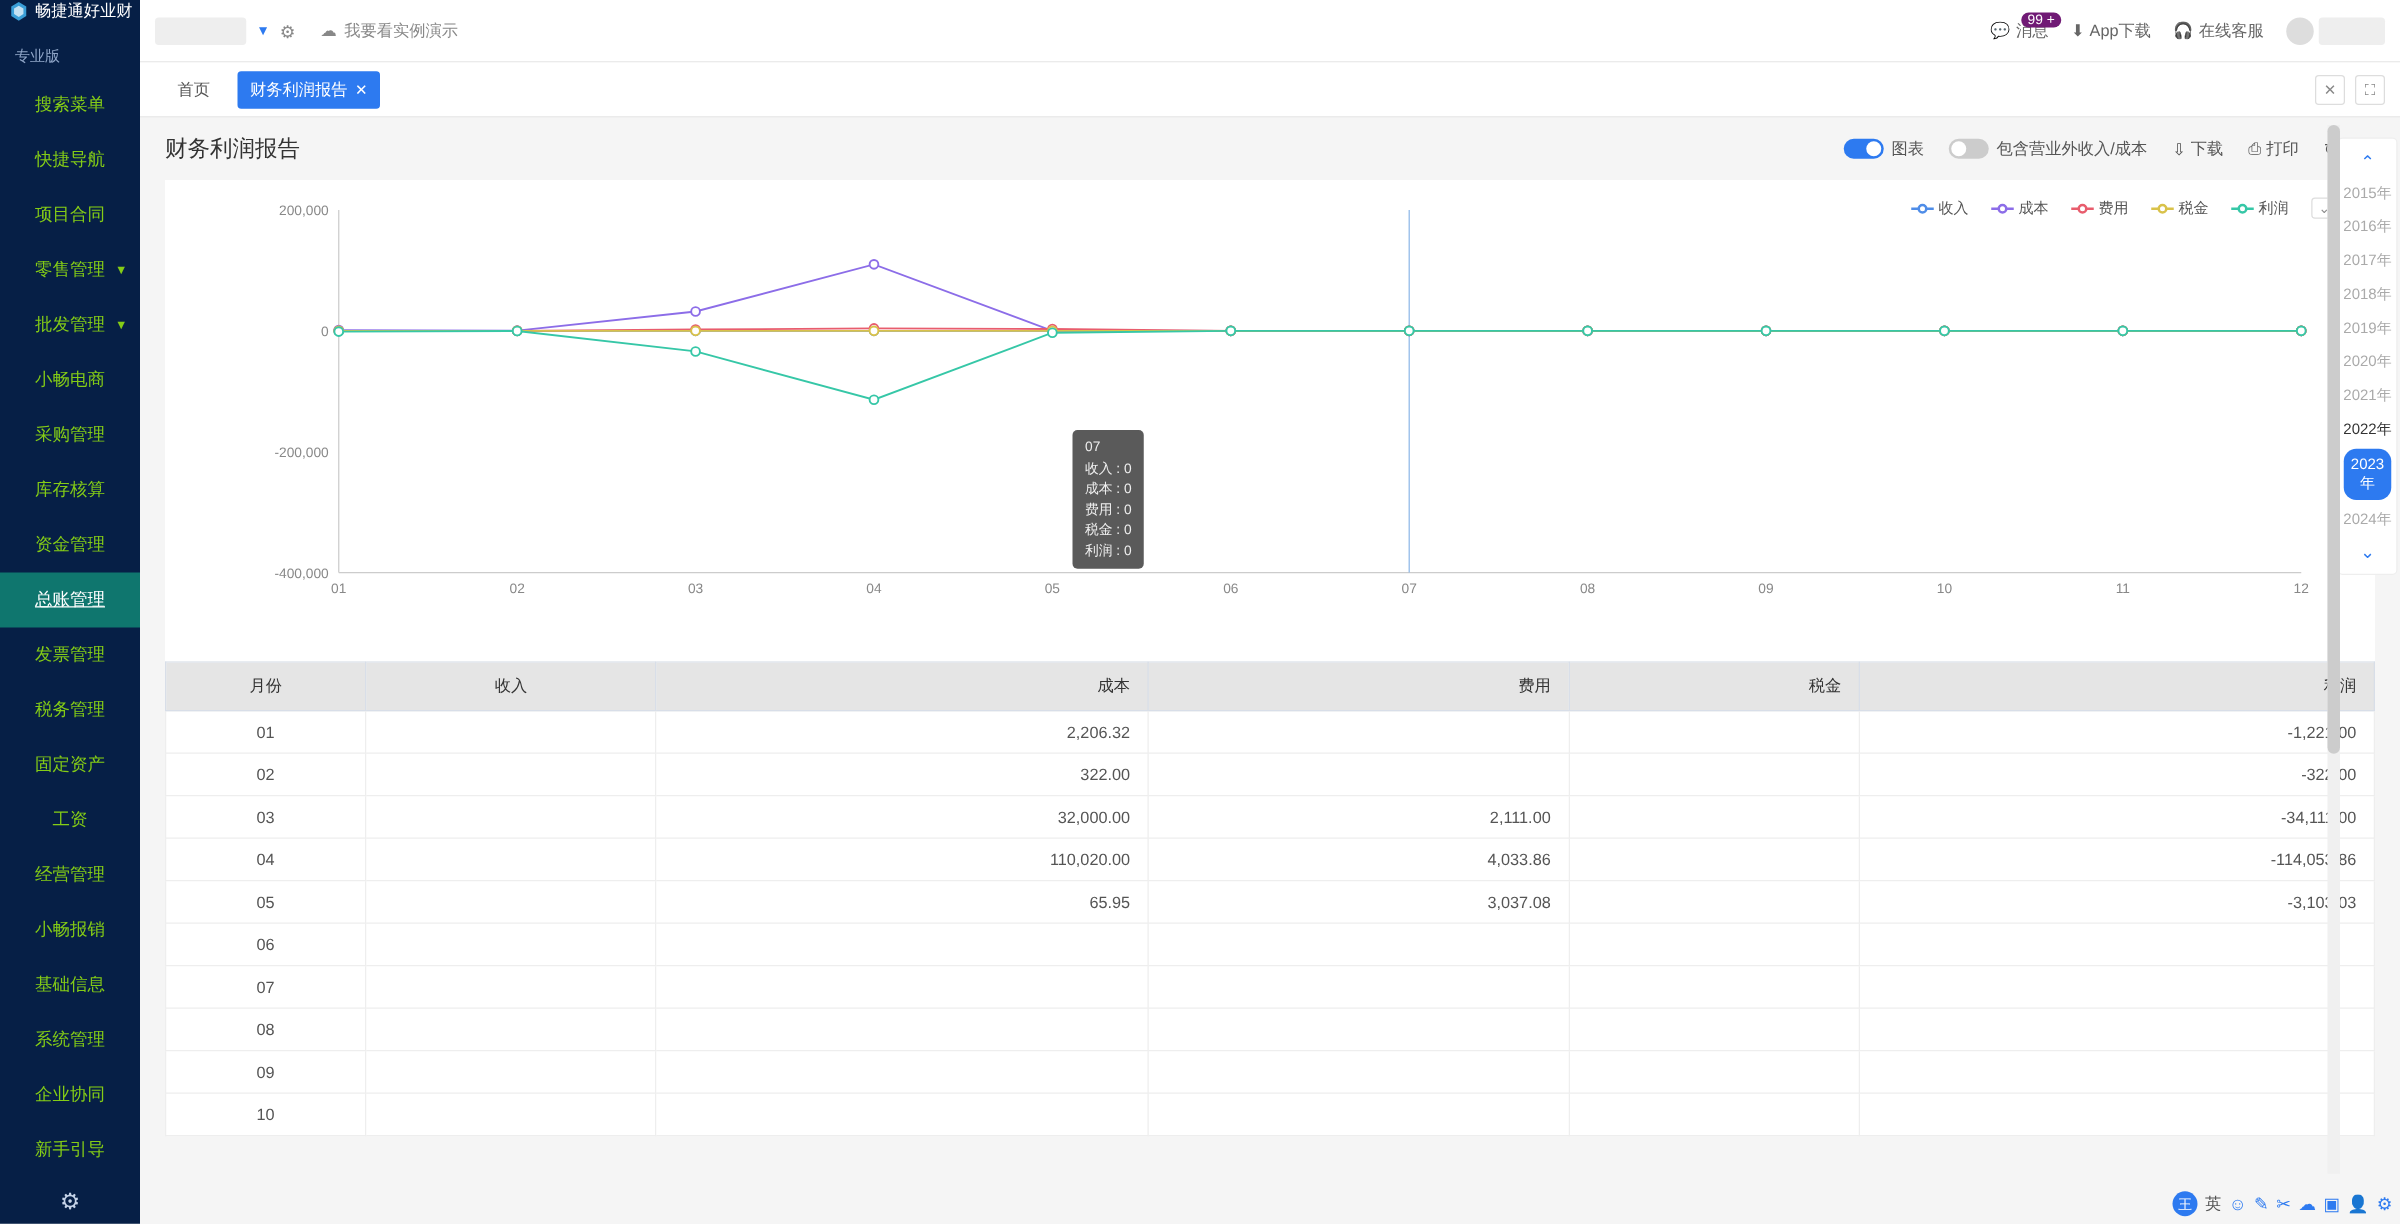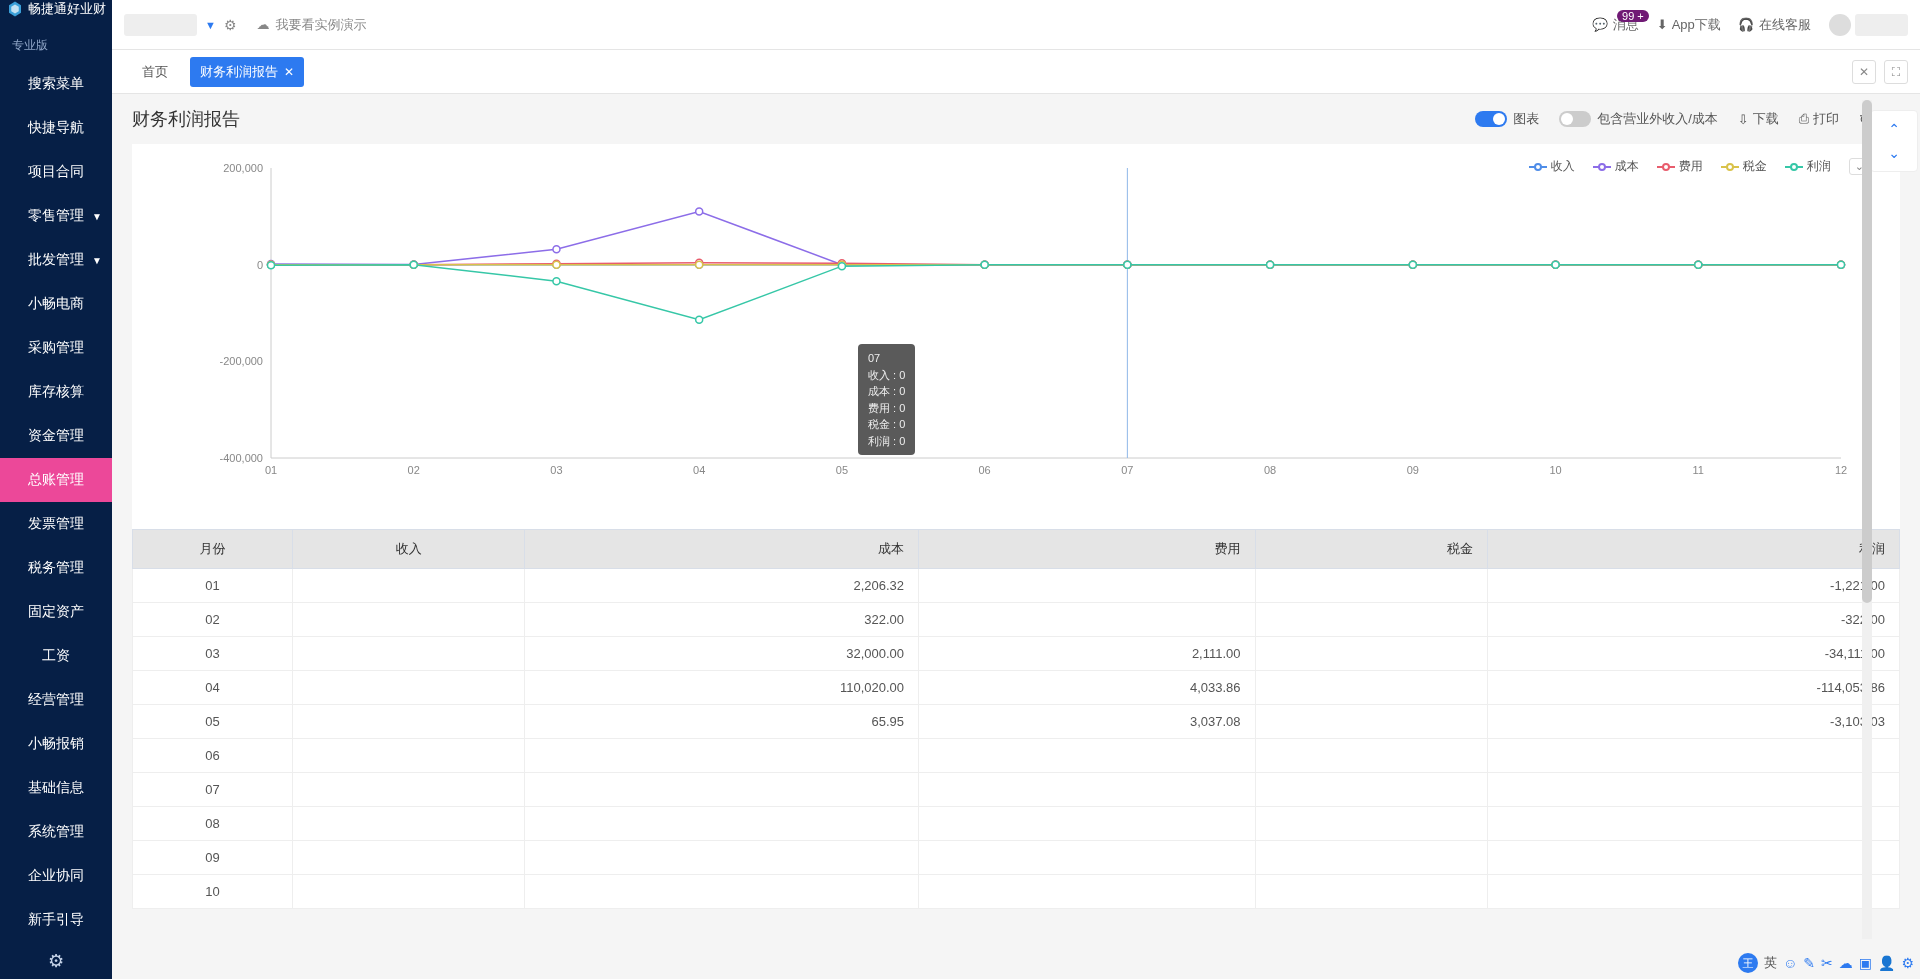--- a/index.html
+++ b/index.html
@@ -3,22 +3,22 @@
 <meta charset="utf-8">
 <style>
 * { margin:0; padding:0; box-sizing:border-box; font-family:"Microsoft YaHei",Arial,sans-serif; }
 body { background:#f5f5f5; width:1920px; height:979px; overflow:hidden; position:relative; }
 
 
 .sidebar { position:absolute; left:0; top:0; width:112px; height:979px; background:#061f46; color:#fff; display:flex; flex-direction:column; }
 .sidebar-logo { height:44px; display:flex; align-items:flex-start; justify-content:center; font-size:13px; gap:4px; }
 .sidebar-logo svg { flex-shrink:0; }
 .sidebar-sub { font-size:12px; text-align:left; padding-left:12px; color:#8fa5c7; margin-bottom:8px; }
-.sidebar-item { height:44px; display:flex; align-items:center; justify-content:center; font-size:14px; color:#ffffff; cursor:pointer; position:relative; }
-.sidebar-item.active { background:#ec4899; color:#fff; }
+.sidebar-item { height:44px; display:flex; align-items:center; justify-content:center; font-size:14px; color:#84cc16; cursor:pointer; position:relative; }
+.sidebar-item.active { background:#0f766e; color:#fff;text-decoration:underline; }
 .sidebar-item .arrow { position:absolute; right:10px; font-size:10px; }
 .sidebar-gear { height:44px; display:flex; align-items:center; justify-content:center; color:#c5d3e8; font-size:18px; margin-top:auto; }
 
 
 .topbar { position:absolute; left:112px; top:0; right:0; height:50px; background:#fff; border-bottom:1px solid #e5e5e5; display:flex; align-items:center; padding:0 12px; }
 .tenant { display:flex; align-items:center; gap:8px; color:#555; font-size:13px; }
 .tenant-name { background:#eee; padding:2px 30px; border-radius:3px; color:#eee; }
 .tenant-chev { color:#2d7af0; font-size:11px; }
 .tenant-gear { color:#888; font-size:14px; }
 .demo-link { margin-left:20px; display:flex; align-items:center; gap:6px; color:#888; font-size:13px; }
@@ -405,20 +405,32 @@
             <td></td>
             <td></td>
           </tr>
         </tbody>
       </table>
   </div>
 </div>
 
 <div class="year-bar">
   <div class="year-bar-btn">⌃</div>
+  <div id="year-items">
+      <div class="year-item">2015年</div>
+      <div class="year-item">2016年</div>
+      <div class="year-item">2017年</div>
+      <div class="year-item">2018年</div>
+      <div class="year-item">2019年</div>
+      <div class="year-item">2020年</div>
+      <div class="year-item">2021年</div>
+      <div class="year-item dark">2022年</div>
+      <div class="year-item sel">2023年</div>
+      <div class="year-item">2024年</div>
+    </div>
   <div class="year-bar-btn">⌄</div>
 </div>
 
 <div class="vscroll">
     <div class="vscroll-handle"></div>
   </div>
 
 <div class="bottom-bar">
   <span class="bb-circle">王</span>
   <span class="bb-text">英</span>

